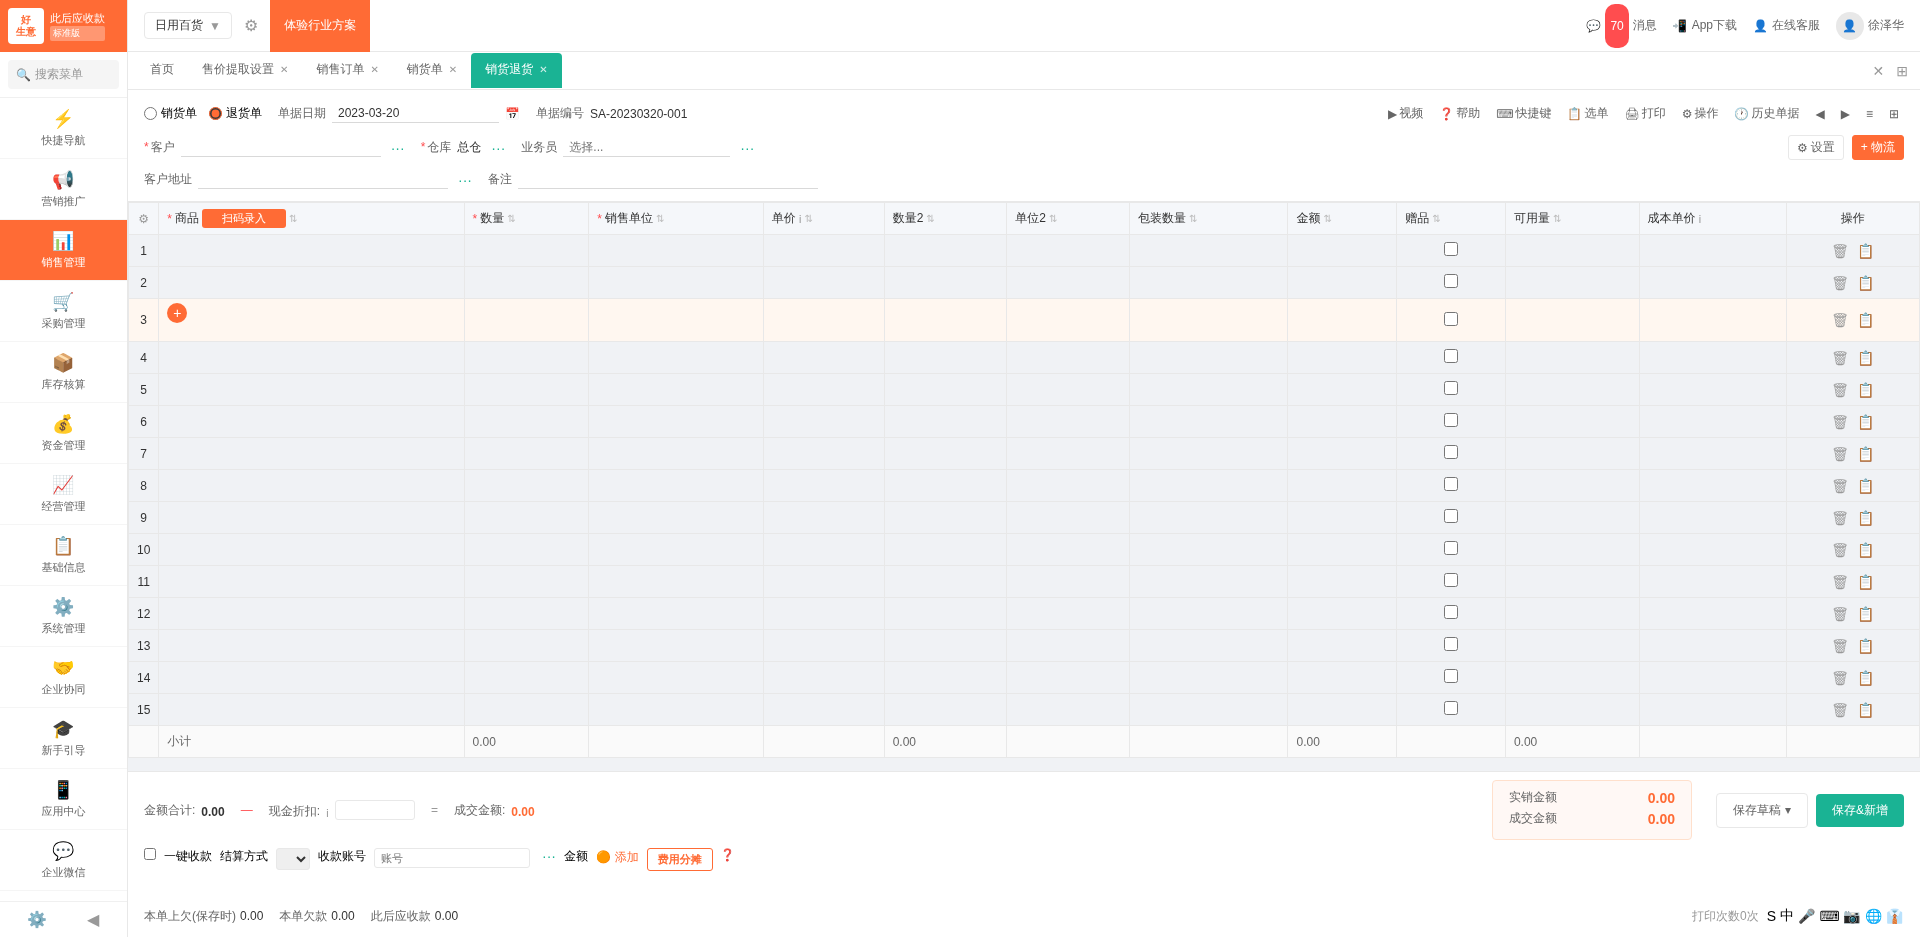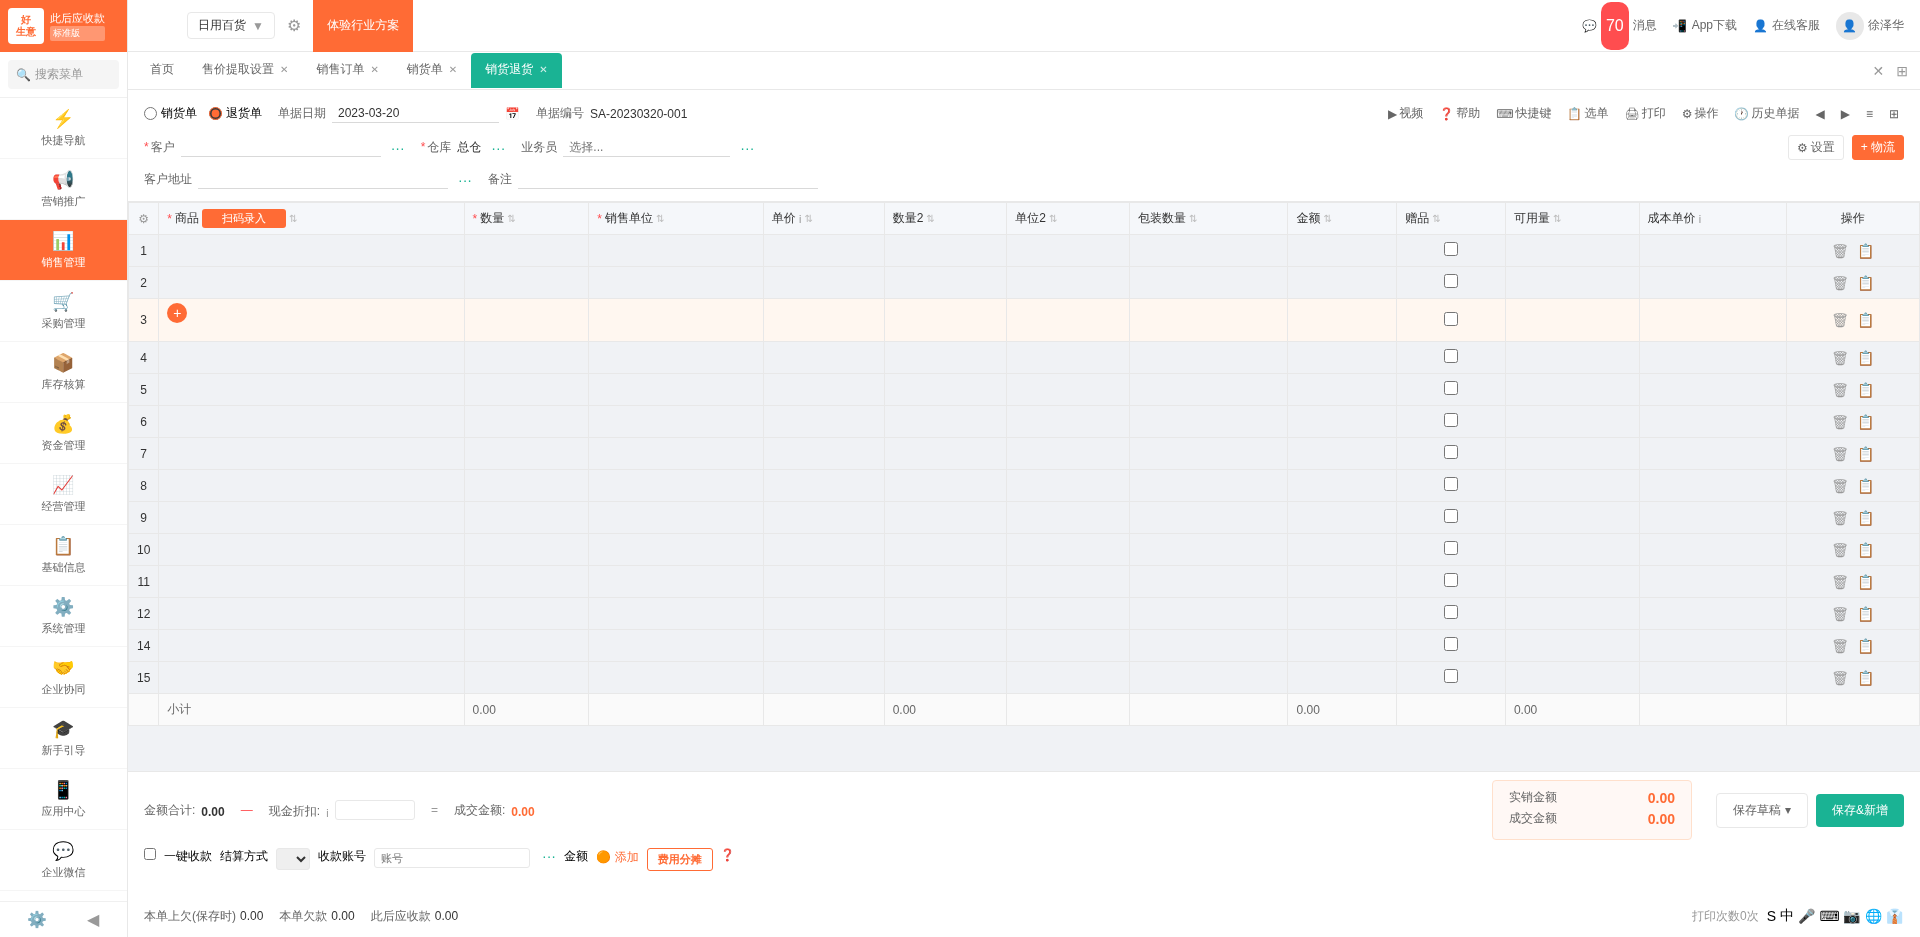--- a/index.html
+++ b/index.html
@@ -21,27 +21,27 @@
     .sidebar-item-label { font-size: 11px; text-align: center; }
     .sidebar-bottom { padding: 8px; display: flex; justify-content: space-around; border-top: 1px solid #f0f0f0; }
     .sidebar-bottom-btn { background: none; border: none; cursor: pointer; color: #999; font-size: 16px; }
 
     
     .main { flex: 1; display: flex; flex-direction: column; overflow: hidden; }
 
     
     .topbar { background: #fff; height: 52px; display: flex; align-items: center; justify-content: space-between; padding: 0 16px; border-bottom: 1px solid #e8e8e8; }
     .topbar-left { display: flex; align-items: center; gap: 8px; }
-    .topbar-selector { display: flex; align-items: center; gap: 6px; padding: 4px 10px; border: 1px solid #e8e8e8; border-radius: 4px; cursor: pointer; color: #333; margin-left: 43px; }
+    .topbar-selector { display: flex; align-items: center; gap: 6px; padding: 4px 10px; border: 1px solid #e8e8e8; border-radius: 4px; cursor: pointer; color: #333; }
     .topbar-selector-arrow { color: #999; }
     .topbar-settings-btn { background: none; border: none; cursor: pointer; color: #999; font-size: 16px; padding: 4px; }
     .topbar-experience-btn { background: #ff6b35; color: #fff; border: none; border-radius: 4px; padding: 22px 14px; cursor: pointer; font-size: 12px; }
     .topbar-right { display: flex; align-items: center; gap: 16px; }
     .topbar-right-item { display: flex; align-items: center; gap: 4px; cursor: pointer; color: #666; font-size: 12px; }
-    .notification-badge { background: #ff4d4f; color: #fff; border-radius: 10px; padding: 15px 5px; font-size: 16px; }
+    .notification-badge { background: #ff4d4f; color: #fff; border-radius: 10px; padding: 15px 5px; font-size: 12px; }
     .user-avatar { width: 28px; height: 28px; border-radius: 50%; background: #e8e8e8; display: flex; align-items: center; justify-content: center; overflow: hidden; }
 
     
     .tabbar { background: #fff; border-bottom: 1px solid #e8e8e8; display: flex; align-items: center; padding: 0 8px; height: 38px; }
     .tab { display: flex; align-items: center; gap: 4px; padding: 8px 14px; cursor: pointer; color: #666; border-bottom: 2px solid transparent; font-size: 13px; white-space: nowrap; }
     .tab.active { color: #fff; background: #1ab394; border-radius: 4px 4px 0 0; border-bottom: 2px solid #1ab394; }
     .tab-close { color: #999; font-size: 10px; cursor: pointer; margin-left: 2px; }
     .tab.active .tab-close { color: rgba(255,255,255,0.8); }
     .tab-window-btns { margin-left: auto; display: flex; gap: 4px; }
     .tab-window-btn { background: none; border: none; cursor: pointer; color: #999; font-size: 14px; padding: 2px 4px; }
@@ -750,20 +750,45 @@
     <td></td>
     <td></td>
     <td>
       <div class="op-btns">
         <button class="op-btn">🗑</button>
         <button class="op-btn">📋</button>
       </div>
     </td>
   </tr>
             <tr>
+    <td class="row-num">13</td>
+    <td>
+      
+      <input type="text" style="border: none; outline: none; background: transparent; width: 120px;">
+    </td>
+    <td></td>
+    <td></td>
+    <td></td>
+    <td></td>
+    <td></td>
+    <td></td>
+    <td></td>
+    <td class="checkbox-cell">
+      <input type="checkbox" class="table-checkbox" style="">
+    </td>
+    <td></td>
+    <td></td>
+    <td>
+      <div class="op-btns">
+        <button class="op-btn">🗑</button>
+        <button class="op-btn">📋</button>
+      </div>
+    </td>
+  </tr>
+            <tr>
     <td class="row-num">14</td>
     <td>
       
       <input type="text" style="border: none; outline: none; background: transparent; width: 120px;">
     </td>
     <td></td>
     <td></td>
     <td></td>
     <td></td>
     <td></td>

